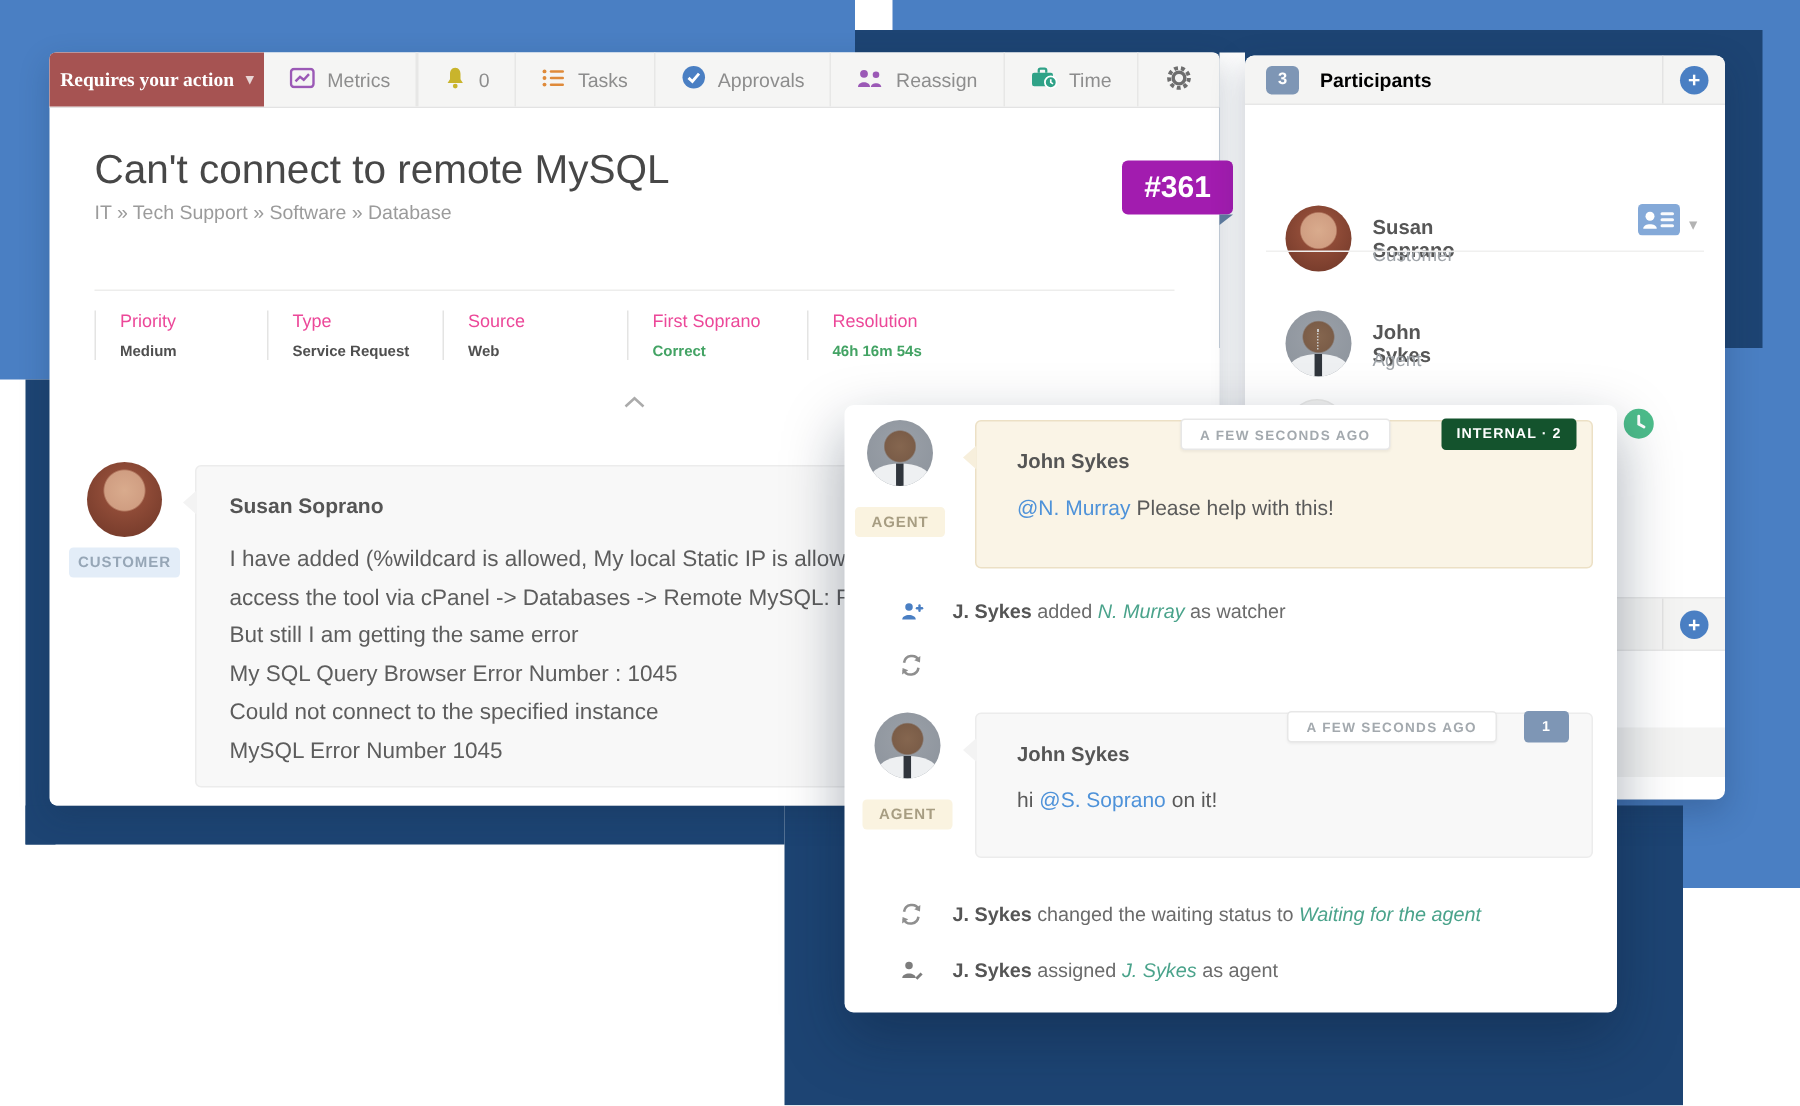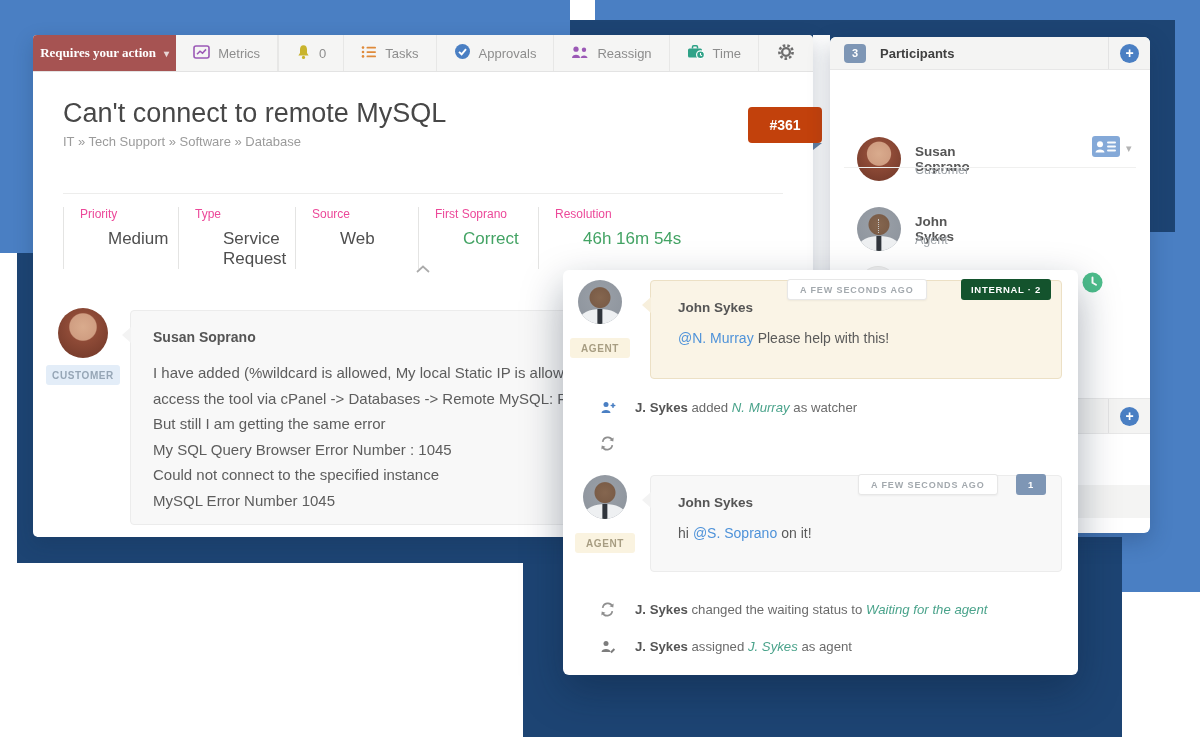--- a/index.html
+++ b/index.html
@@ -43,44 +43,44 @@
   .toolbar { display:flex; align-items:stretch; height:37px; background:#f5f5f4; border-bottom:1px solid #e3e3e3; border-radius:4px 4px 0 0; }
   .action-btn { width:145px; background:#a65352; color:#fff; font-size:13px; font-weight:bold; display:flex; align-items:center;
                 justify-content:center; gap:8px; border-radius:4px 0 0 0; cursor:pointer;font-family:Liberation Serif, serif; }
   .action-btn .caret { font-size:10px; color:#e8d6d5; }
   .tb-item { display:flex; align-items:center; gap:8px; padding:0 17px; font-size:13px; color:#8d8d8d; cursor:pointer; }
   .tb-item.bdl { border-left:1px solid #e7e7e6; }
   .tb-item.bdr { border-right:1px solid #e7e7e6; }
   .tb-spacer { flex:1; }
   .ticket-title { position:absolute; left:30px; top:63px; font-size:27px; color:#474747; }
   .breadcrumb { position:absolute; left:30px; top:99px; font-size:13px; color:#9b9b9b; }
-  .id-badge { position:absolute; right:-9px; top:72px; width:74px; height:36px; background:#c2410c; color:#fff; border-radius:4px;
-              font-size:14px; font-weight:bold; display:flex; align-items:center; justify-content:center; }
+  .id-badge { position:absolute; right:-9px; top:72px; width:74px; height:36px; background:#a21caf; color:#fff; border-radius:4px;
+              font-size:20px; font-weight:bold; display:flex; align-items:center; justify-content:center; }
   .id-badge::after { content:""; position:absolute; right:0; bottom:-7px; border-top:7px solid #5e7b9e; border-right:9px solid transparent; }
   .fields { position:absolute; left:30px; right:30px; top:158px; display:flex; border-top:1px solid #ededec; padding-top:13px; }
   .field { border-left:1px solid #e4e4e3; padding-left:16px; }
   .f1{width:115px;} .f2{width:117px;} .f3{width:123px;} .f4{width:120px;} .f5{flex:1;}
   .field .flabel { font-size:12px; color:#ec4899; margin-bottom:8px; }
-  .field .fvalue { font-size:17px; font-weight:normal; color:#4f4f4f;margin-left:28px; }
+  .field .fvalue { font-size:10px; font-weight:bold; color:#4f4f4f; }
   .field .fvalue.green { color:#43a364; }
   .collapse-chevron { position:absolute; left:50%; top:225px; transform:translateX(-50%); cursor:pointer; }
   .cust-avatar { position:absolute; left:25px; top:273px; width:50px; height:50px; }
   .cust-badge { left:13px; top:330px; width:74px; }
   .msg-bubble { position:absolute; background:#f8f8f8; border:1px solid #ececec; border-radius:4px; }
   .main-bubble { left:97px; top:275px; right:25px; height:215px; padding:18px 22px; }
   .msg-bubble::before { content:""; position:absolute; left:-9px; top:16px; border-top:8px solid transparent; border-bottom:8px solid transparent; border-right:9px solid #f3f3f3; }
   .msg-author { font-size:14px; font-weight:bold; color:#555; margin-bottom:15px; }
   .msg-line { font-size:15px; color:#5d5d5d; line-height:25.5px; white-space:nowrap; overflow:hidden; }
 
   
   .right-panel { left:830px; top:37px; width:320px; height:496px; border-radius:6px; box-shadow:0 8px 22px rgba(20,40,70,.25); overflow:hidden; }
   .rp-header { position:relative; height:33px; background:#f4f4f3; border-bottom:1px solid #e7e7e7; display:flex; align-items:center; padding-left:14px; }
   .count-badge { width:22px; height:19px; background:#7e96b5; border-radius:4px; color:#fff; font-size:11px; font-weight:bold;
                  display:flex; align-items:center; justify-content:center; margin-right:14px; }
-  .rp-title { font-size:13px; font-weight:600; color:#404040; }
+  .rp-title { font-size:13px; font-weight:600; color:#000000; }
   .plus-zone { position:absolute; right:0; top:0; width:42px; height:100%; border-left:1px solid #e3e3e3; display:flex; align-items:center; justify-content:center; }
   .prow { position:absolute; left:0; }
   .p-avatar { position:absolute; width:44px; height:44px; }
   .p-name { position:absolute; left:85px; font-size:13.5px; font-weight:bold; color:#565656; }
   .p-role { position:absolute; left:85px; font-size:12.5px; color:#9fa4a9; }
   .row-divider { position:absolute; left:14px; right:14px; height:1px; background:#f0f0ef; }
   .card-btn { position:absolute; left:262px; top:66px; cursor:pointer; display:flex; align-items:center; gap:6px; }
   .caret-down { font-size:11px; color:#b3b3b3; }
   .dotted-connector { position:absolute; left:48px; top:182px; height:14px; border-left:1px dotted #c9c9c9; }
   .group-circle { position:absolute; left:29px; top:196px; width:38px; height:38px; border-radius:50%; background:#f2f2f1; border:1px solid #e8e8e7;

